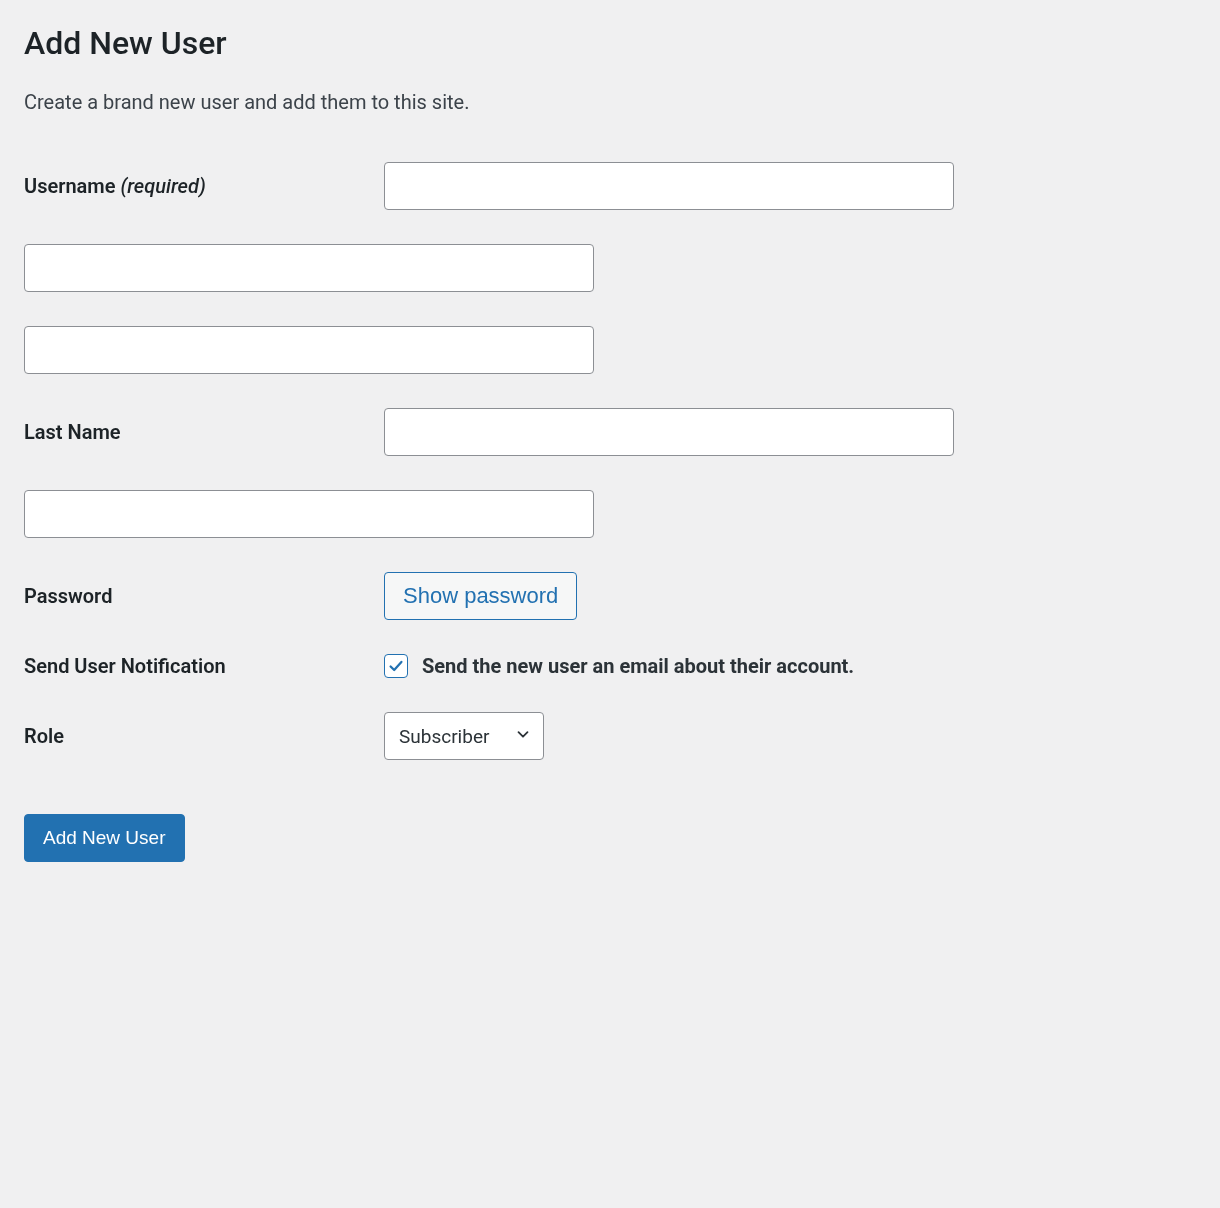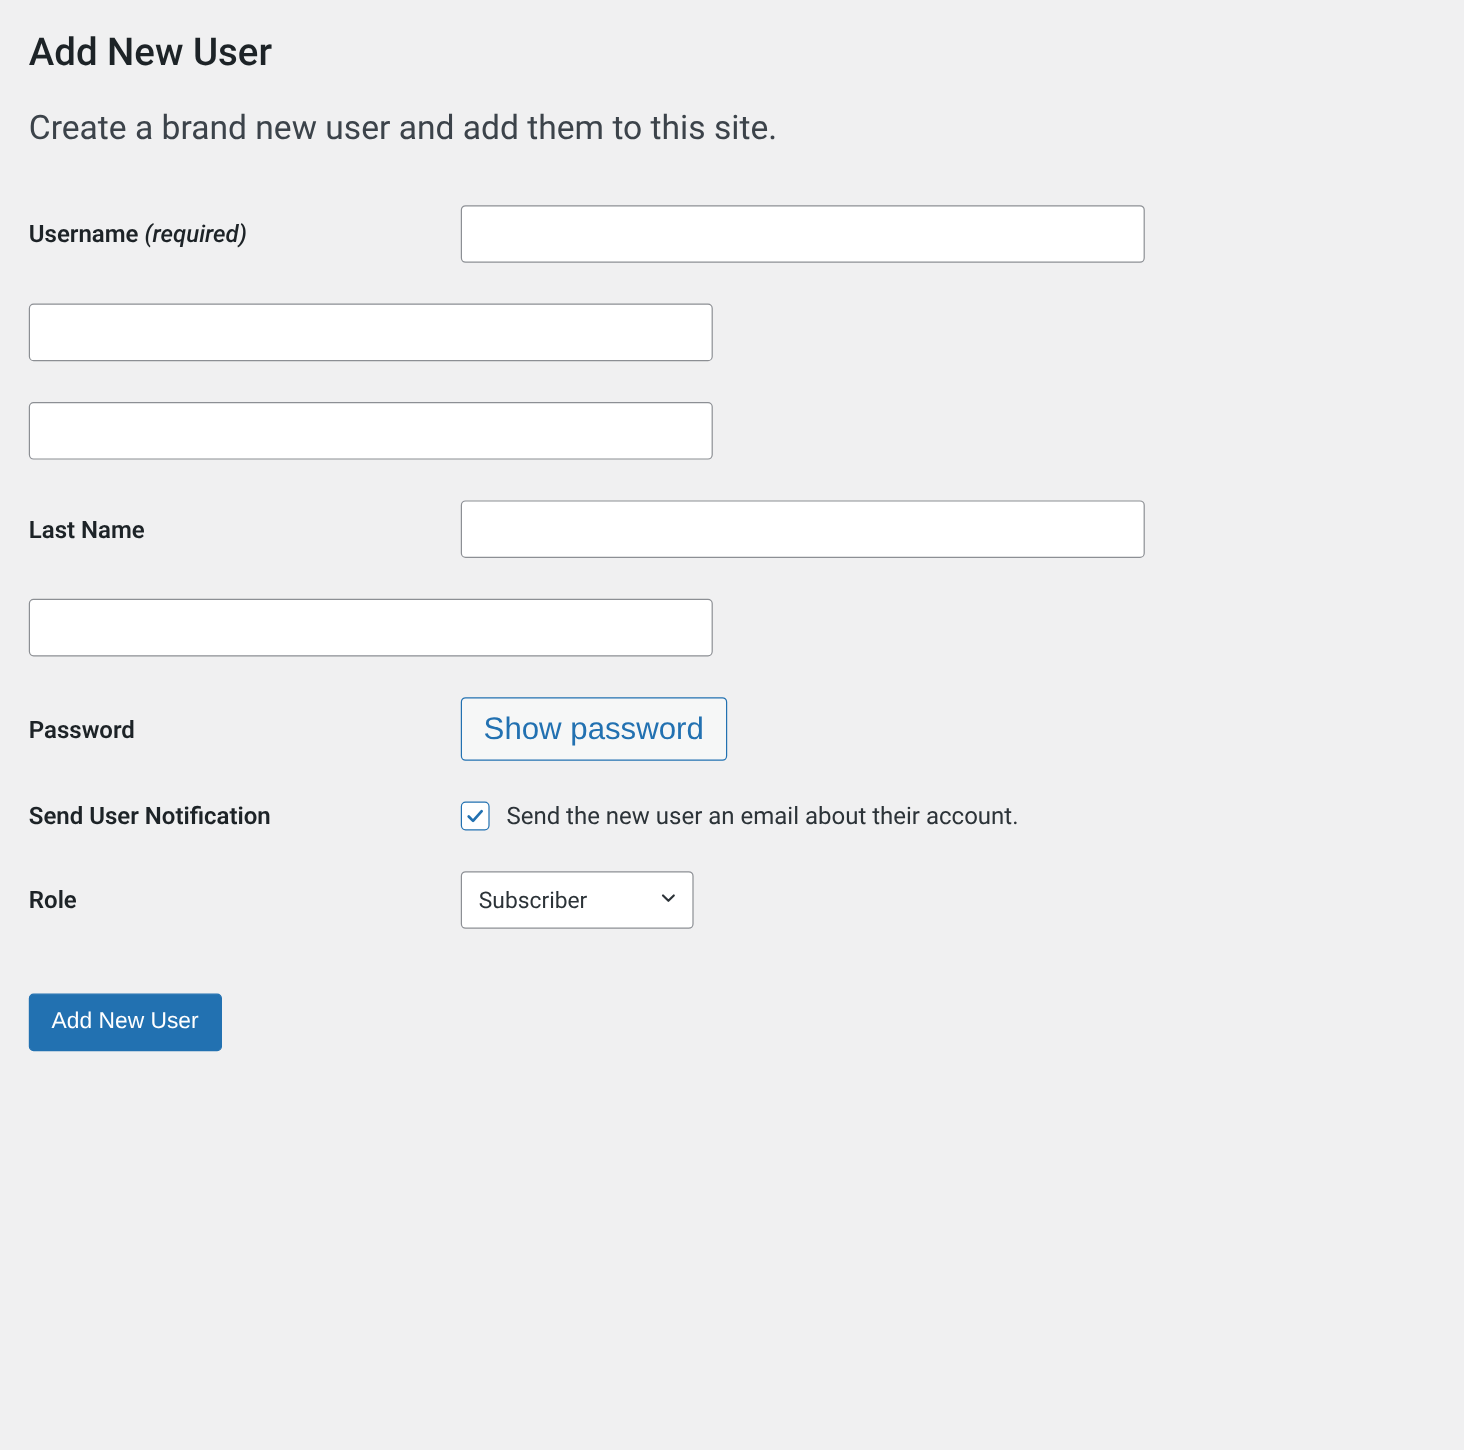--- a/index.html
+++ b/index.html
@@ -14,21 +14,21 @@
       padding: 24px;
       width: 1220px;
     }
     h1 {
       font-size: 32px;
       font-weight: 500;
       margin-bottom: 28px;
       color: #1d2327;
     }
     .description {
-      font-size: 28px;
+      font-size: 20px;
       color: #3c434a;
       margin-bottom: 48px;
     }
     .form-table {
       width: 100%;
     }
     .form-row {
       display: flex;
       align-items: center;
       margin-bottom: 34px;
@@ -55,21 +55,21 @@
       padding: 8px 12px;
       font-size: 18px;
       border: 1px solid #8c8f94;
       border-radius: 4px;
       background: #fff;
       color: #2c3338;
     }
     .btn-secondary {
       display: inline-block;
       padding: 10px 18px;
-      font-size: 26px;
+      font-size: 22px;
       color: #2271b1;
       background: #f6f7f7;
       border: 1px solid #2271b1;
       border-radius: 4px;
       cursor: pointer;
     }
     .checkbox-wrap {
       display: flex;
       align-items: center;
       gap: 14px;
@@ -86,28 +86,28 @@
       cursor: pointer;
       flex-shrink: 0;
     }
     .checkbox svg {
       width: 18px;
       height: 18px;
     }
     .checkbox-label {
       font-size: 20px;
       color: #2c3338;
-      font-weight: 400;
+      font-weight: 700;
     }
     .select-wrap {
       position: relative;
       display: inline-block;
     }
     .select {
-      width: 194px;
+      width: 160px;
       height: 48px;
       padding: 8px 40px 8px 14px;
       font-size: 19px;
       border: 1px solid #8c8f94;
       border-radius: 4px;
       background: #fff;
       color: #2c3338;
       appearance: none;
       cursor: pointer;
       display: flex;

